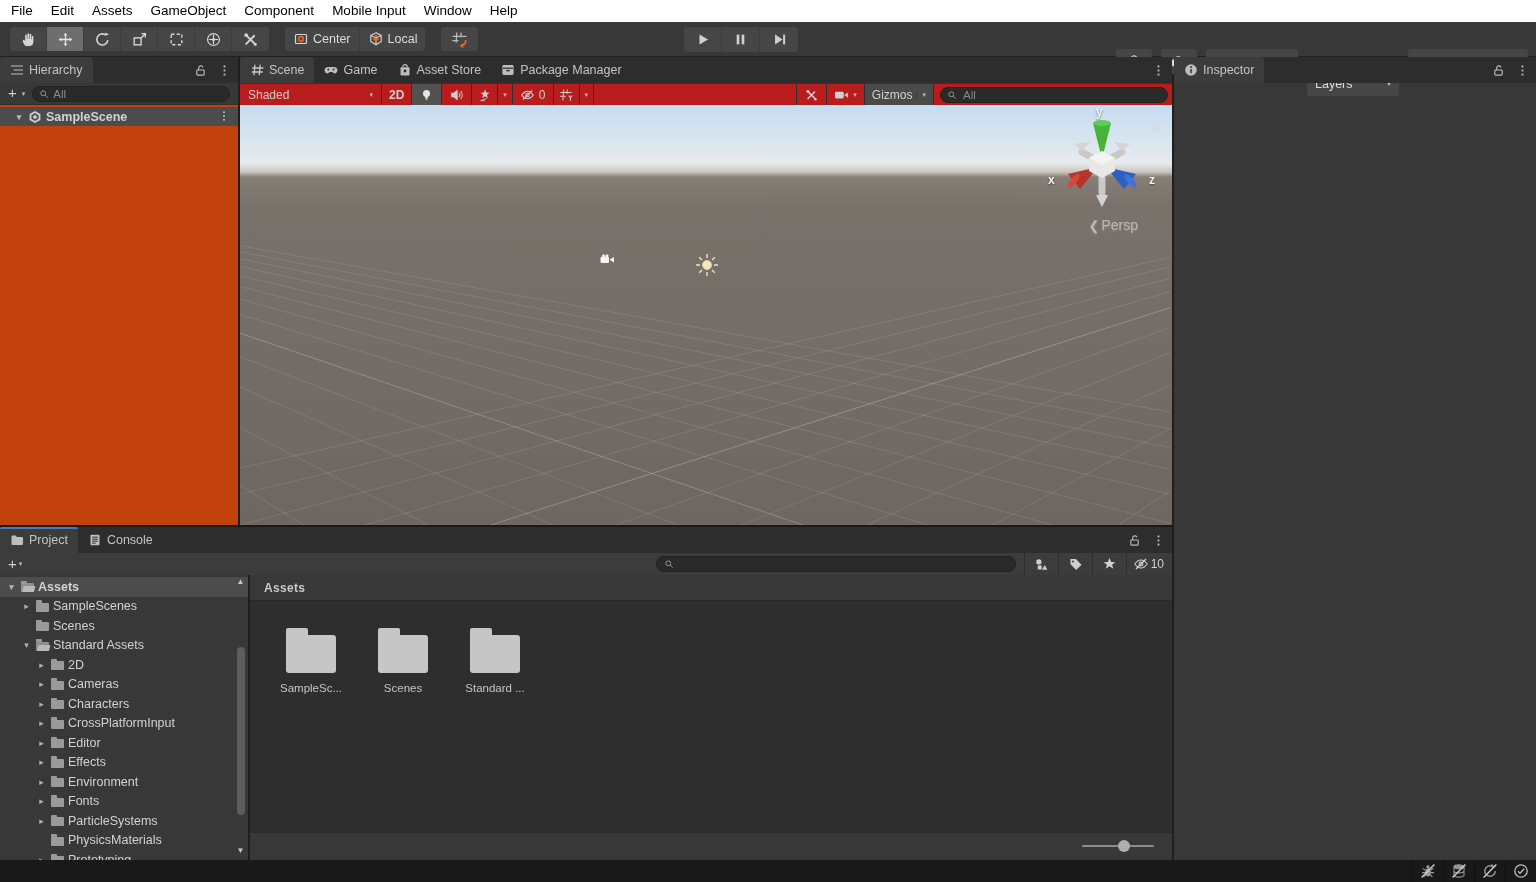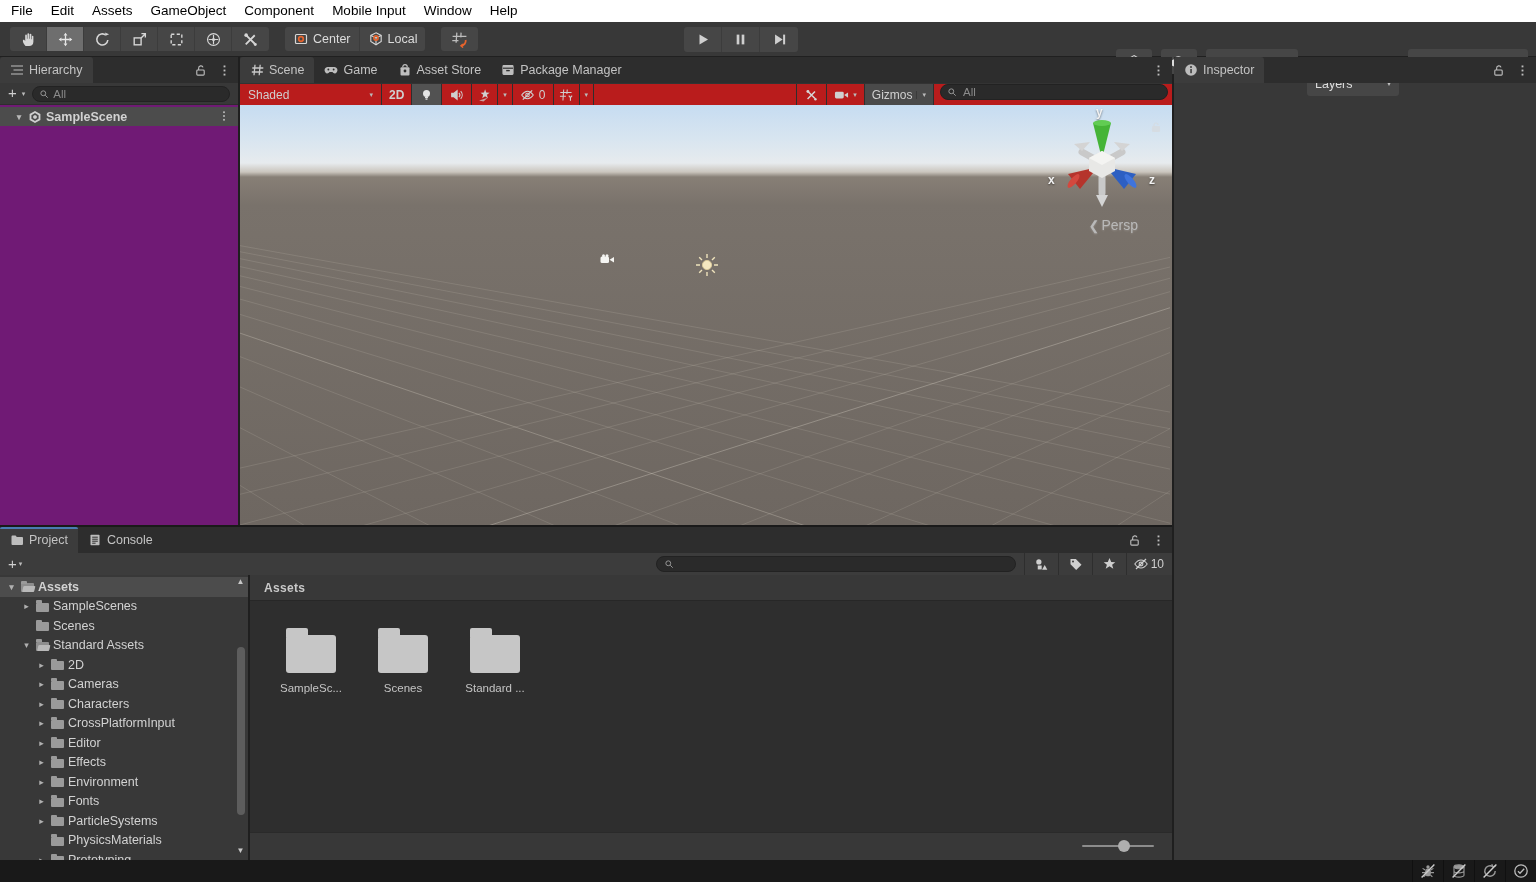--- a/index.html
+++ b/index.html
@@ -49,21 +49,21 @@
   .tab { display:flex; align-items:center; gap:5px; padding:0 10px; color:#c3c3c3; font-size:12.5px; position:relative; cursor:default; }
   .tab.active { background:#3c3c3c; border-radius:3px 3px 0 0; }
   .tab.active.focused::before { content:""; position:absolute; top:0; left:0; right:0; height:2px; background:#4a7cb3; border-radius:3px 3px 0 0; }
   .tabicon { display:flex; align-items:center; }
   .tabicon svg { width:14px; height:14px; }
   .strip-right { position:absolute; right:4px; top:0; bottom:0; display:flex; align-items:center; gap:8px; padding-right:2px; }
   .strip-right .mini { width:16px; height:16px; display:flex; align-items:center; justify-content:center; }
   .strip-right svg { width:13px; height:13px; }
 
   
-  .hierarchy { width:240px; flex:none; background:#701a75; display:flex; flex-direction:column; border-right:2px solid #1f1f1f; }
+  .hierarchy { width:240px; flex:none; background:#c2410c; display:flex; flex-direction:column; border-right:2px solid #1f1f1f; }
   .panel-toolbar { height:22px; background:#383838; border-bottom:1px solid #2e2e2e; display:flex; align-items:center; padding:0 4px; gap:3px; flex:none; }
   .plus { font-size:15px; color:#cfcfcf; padding:0 2px 2px 4px; }
   .dcaret { font-size:7px; color:#bbb; }
   .searchbox { flex:1; height:16px; background:#2a2a2a; border:1px solid #222; border-radius:8px; display:flex; align-items:center; padding:0 6px; gap:4px; margin:0 4px; }
   .searchbox svg { width:10px; height:10px; flex:none; }
   .searchbox input { flex:1; min-width:0; background:transparent; border:none; outline:none; color:#bbb; font-size:11.5px; font-family:inherit; padding:0; }
   .searchbox input::placeholder { color:#8a8a8a; }
   .htree { flex:1; padding-top:2px; }
   .hrow { height:19px; display:flex; align-items:center; gap:4px; padding-left:40px; font-size:12.5px; color:#d2d2d2; }
   .hrow.scene { padding-left:28px; background:#4c4c4c; font-weight:bold; position:relative; }
@@ -73,21 +73,21 @@
   .hrow .rowkebab svg { width:12px; height:12px; }
 
   
   .scene-col { flex:1; display:flex; flex-direction:column; min-width:0; }
   .scene-toolbar { height:22px; background:#b91c1c; display:flex; align-items:center; flex:none; position:relative; border-top:1px solid #333; }
   .sbtn { height:22px; display:flex; align-items:center; justify-content:center; padding:0 7px; gap:4px; border-right:1px solid #2e2e2e; color:#cfcfcf; font-size:12px; }
   .sbtn svg { width:15px; height:14px; }
   .sbtn.narrow { padding:0 5px; }
   .sbtn.on { background:#525252; }
   .shaded-drop { width:142px; justify-content:space-between; padding:0 8px; }
-  .scene-toolbar .right { position:absolute; right:4px; top:0; height:22px; display:flex; }
+  .scene-toolbar .right { position:absolute; right:4px; top:0; height:22px; display:flex; align-items:center; }
   .scene-search { width:228px; height:16px; background:#2a2a2a; border:1px solid #222; border-radius:8px; display:flex; align-items:center; padding:0 6px; gap:4px; margin-left:6px; }
   .scene-search svg { width:10px; height:10px; }
   .scene-search input { flex:1; min-width:0; background:transparent; border:none; outline:none; color:#bbb; font-size:11.5px; font-family:inherit; }
   .scene-search input::placeholder { color:#8a8a8a; }
 
   .viewport { flex:1; position:relative; overflow:hidden;
     background:linear-gradient(to bottom,#c6dcf1 0px,#d8e5f0 34px,#e7ebee 58px,#cac5bd 67px,#877f76 72px,#79726b 100px,#6e6761 420px);
   }
   .viewport svg.grid { position:absolute; left:0; top:0; }
   .gizmo { position:absolute; right:14px; top:6px; width:112px; height:108px; }

